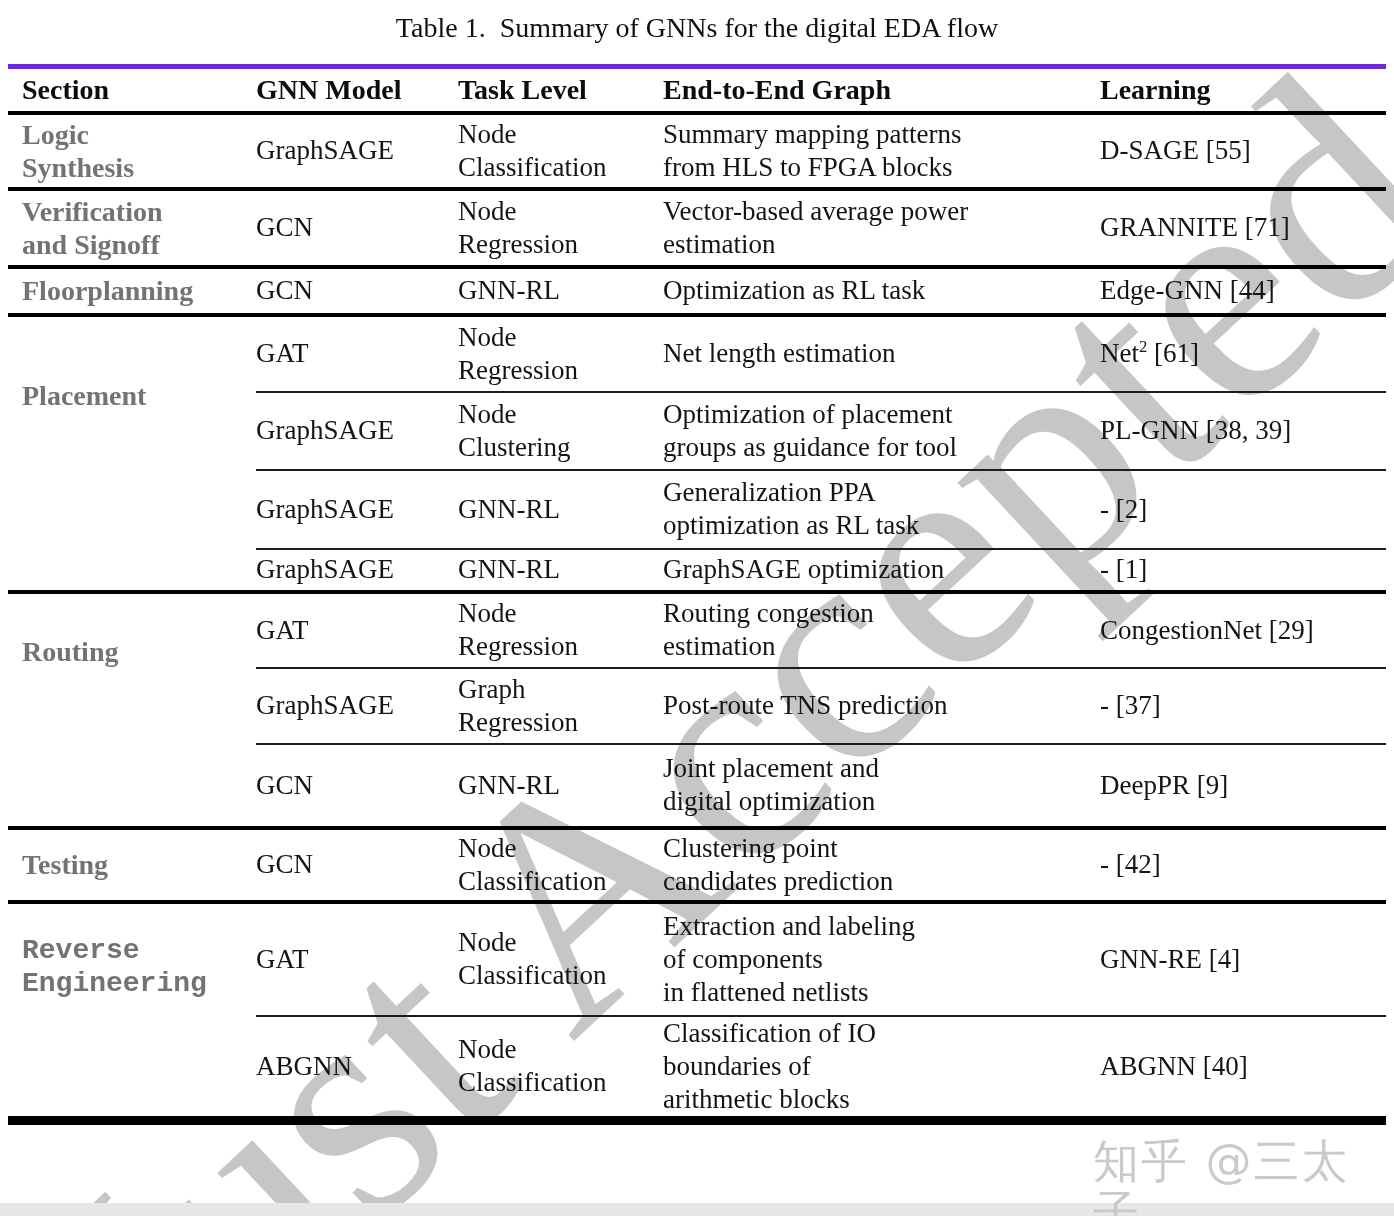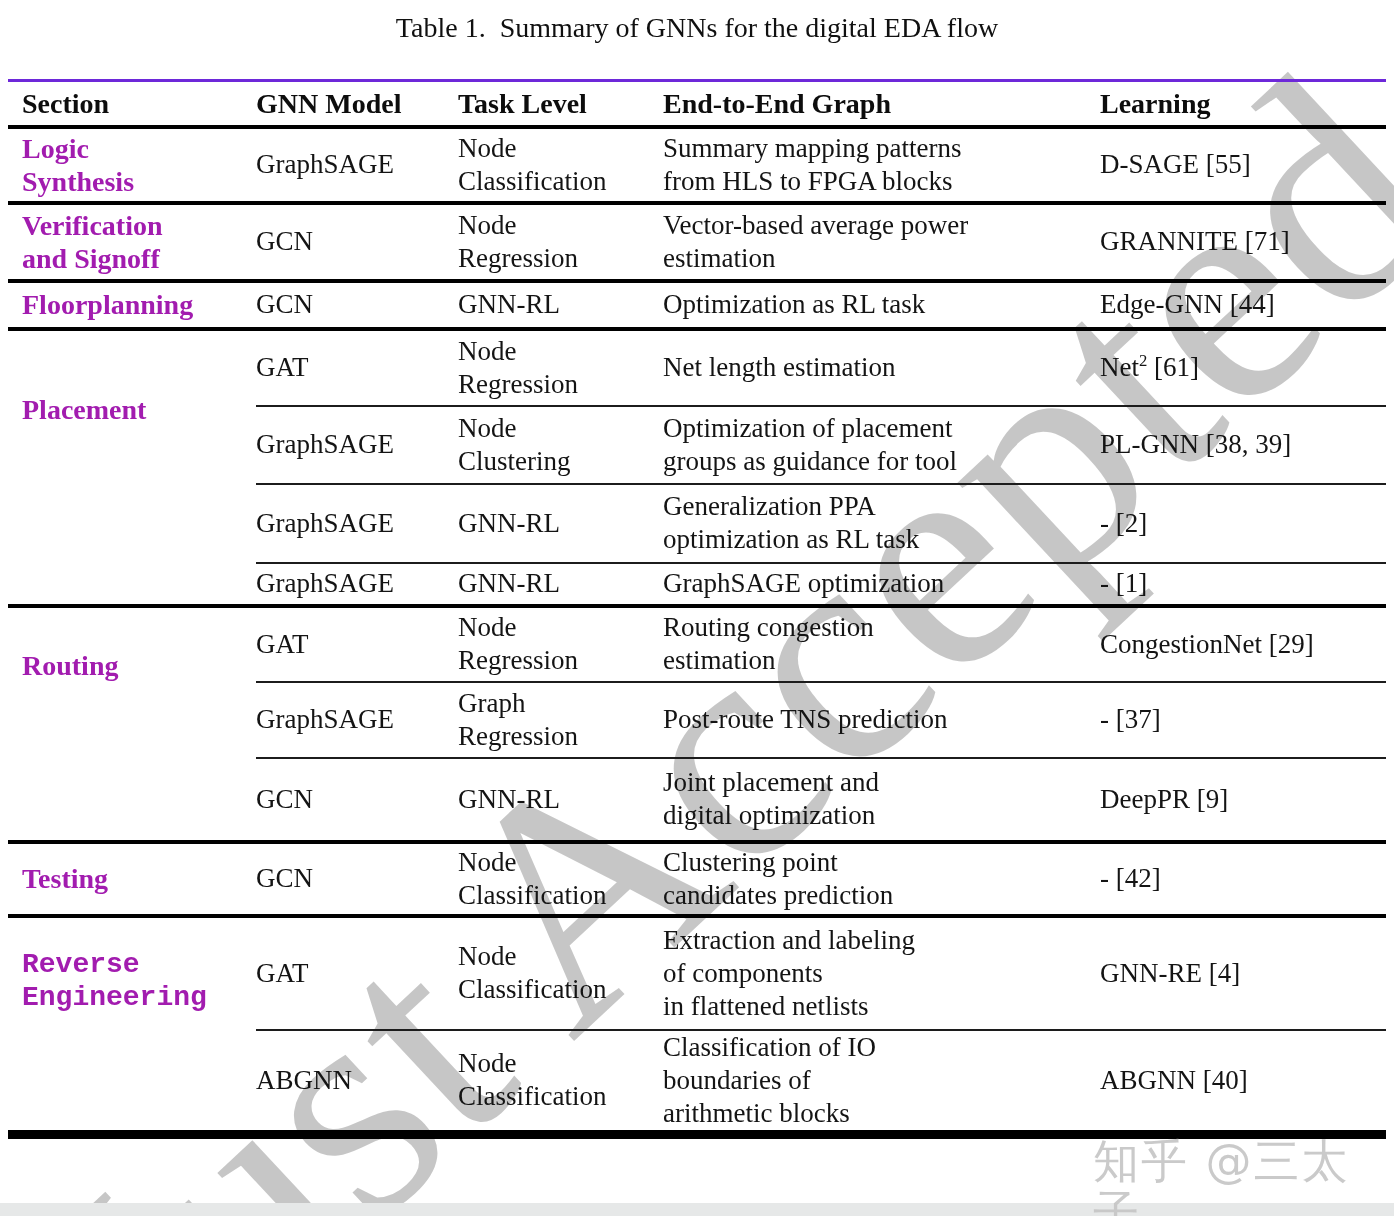--- a/index.html
+++ b/index.html
@@ -35,33 +35,33 @@
   }
 
   
   .footer-band{
     position:absolute;left:0;top:1203px;width:100%;height:13px;
     background:#e6e8e8;z-index:2;
   }
 
   
   table.gnn{
-    position:absolute;left:8px;top:79px;width:1378px;z-index:1;
+    position:absolute;left:8px;top:64px;width:1378px;z-index:1;
     border-collapse:collapse;table-layout:fixed;
-    border-top:3px solid #6d28d9;border-bottom:9px solid #000;
+    border-top:5px solid #6d28d9;border-bottom:9px solid #000;
   }
   th,td{
     padding:0;margin:0;vertical-align:middle;text-align:left;
     font-size:27px;line-height:33px;white-space:pre-line;
   }
   th{font-size:28px;font-weight:bold;color:#0d0d0d;}
   thead tr{height:46px;}
   thead th{border-bottom:4px solid #000;}
   td.sec-cell,th.col-section{padding-left:14px;}
-  td.sec-cell{font-weight:bold;font-size:28px;line-height:33px;color:#a21caf;}
+  td.sec-cell{font-weight:bold;font-size:28px;line-height:33px;color:#737373;}
 
   
   tr.rh-a{height:76px}  tr.rh-b{height:78px}  tr.rh-c{height:48px}
   tr.rh-d{height:77px}  tr.rh-e{height:79px}  tr.rh-f{height:43px}
   tr.rh-g{height:84px}  tr.rh-h{height:74px}  tr.rh-i{height:114px}
   tr.rh-j{height:105px}
 
   
   tr.sec-start td{border-top:4px solid #000;}
   

